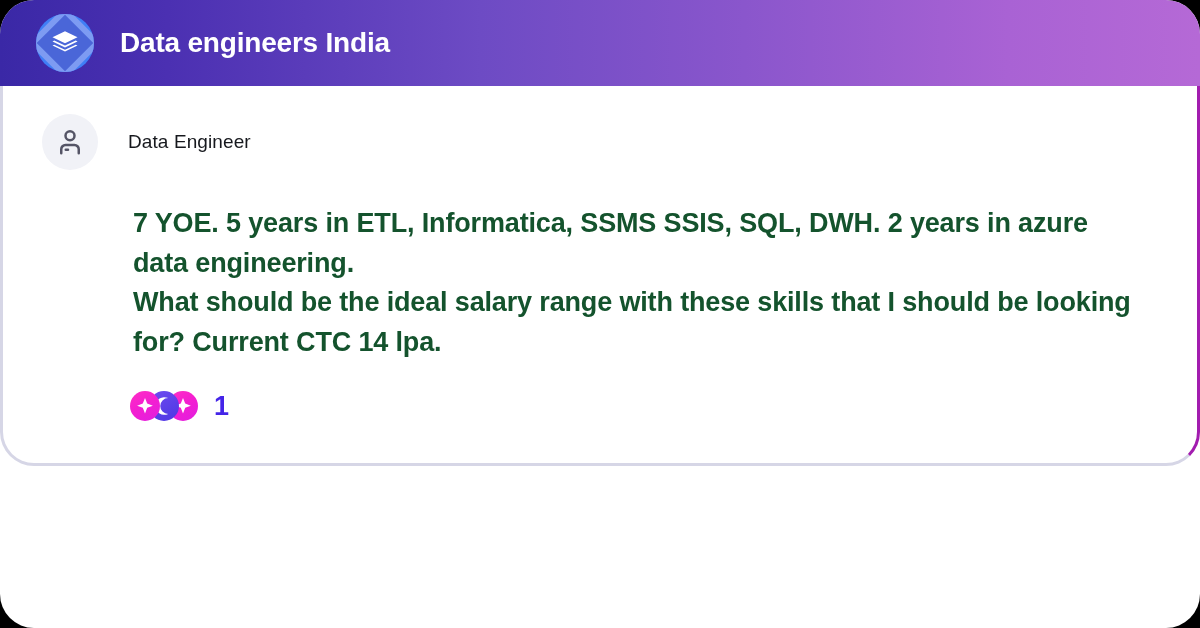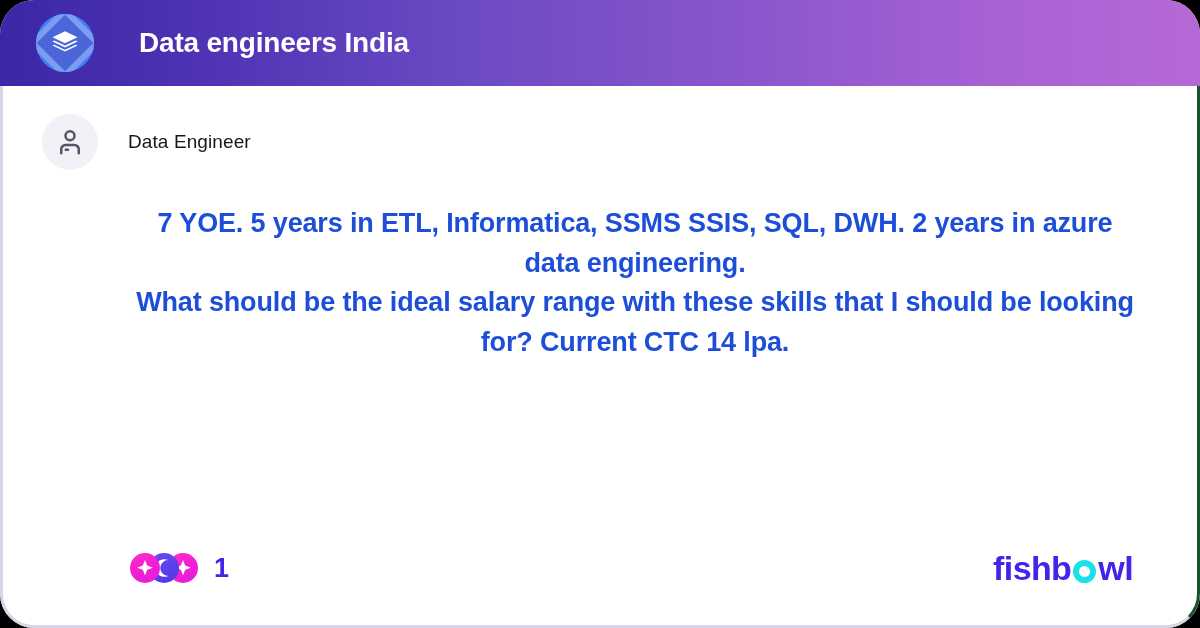--- a/index.html
+++ b/index.html
@@ -28,21 +28,20 @@
 
   
   .card-header {
     position: relative;
     height: 86px;
     background: linear-gradient(90deg, #3a28a6 0%, #4b30b2 14%, #6d4bc4 40%, #8a56cc 62%, #a962d4 84%, #b569d6 100%);
     display: flex;
     align-items: center;
     padding-left: 36px;
     box-sizing: border-box;
-    gap: 19px;
   }
 
   .group-logo {
     width: 58px;
     height: 58px;
     border-radius: 50%;
     position: relative;
     overflow: hidden;
     flex: 0 0 auto;
     background: #3f7ef6;
@@ -84,24 +83,24 @@
     font-size: 28px;
     font-weight: bold;
     letter-spacing: -0.2px;
     margin-left: 26px;
     white-space: nowrap;
   }
 
   
   .card-body {
     position: relative;
-    height: 542px;
+    height: 380px;
     background: #ffffff;
     border-left: 3px solid #d6d6e6;
-    border-right: 3px solid #14532d;
+    border-right: 3px solid #a21caf;
     border-bottom: 3px solid #d6d6e6;
     border-bottom-left-radius: 34px;
     border-bottom-right-radius: 34px;
     box-sizing: border-box;
   }
 
   .author-row {
     display: flex;
     align-items: center;
     padding: 28px 0 0 39px;
@@ -131,24 +130,23 @@
     letter-spacing: 0.1px;
   }
 
   .post-body {
     padding: 34px 60px 0 130px;
   }
   .post-para {
     font-size: 27px;
     line-height: 1.47;
     font-weight: bold;
-    color: #1d4ed8;
+    color: #14532d;
     letter-spacing: -0.15px;
     margin: 0;
-    text-align: center;
   }
   .post-para + .post-para {
   }
 
   
   .card-footer {
     position: absolute;
     left: 0;
     right: 0;
     bottom: 34px;
@@ -270,21 +268,16 @@
           </div>
           <div class="reaction-badge rb-3">
             <svg viewBox="0 0 24 24">
               <path d="M12 3.2 L14.4 9.2 L20.6 11.6 L14.4 14.0 L12 20.2 L9.6 14.0 L3.4 11.6 L9.6 9.2 Z" fill="#ffffff"></path>
             </svg>
           </div>
         </div>
         <div class="reaction-count">1</div>
       </div>
 
-      <div class="brand">
-        <span>fishb</span>
-        <span class="brand-o"></span>
-        <span>wl</span>
-      </div>
     </div>
 
   </div>
 </div>
 
 </body></html>

